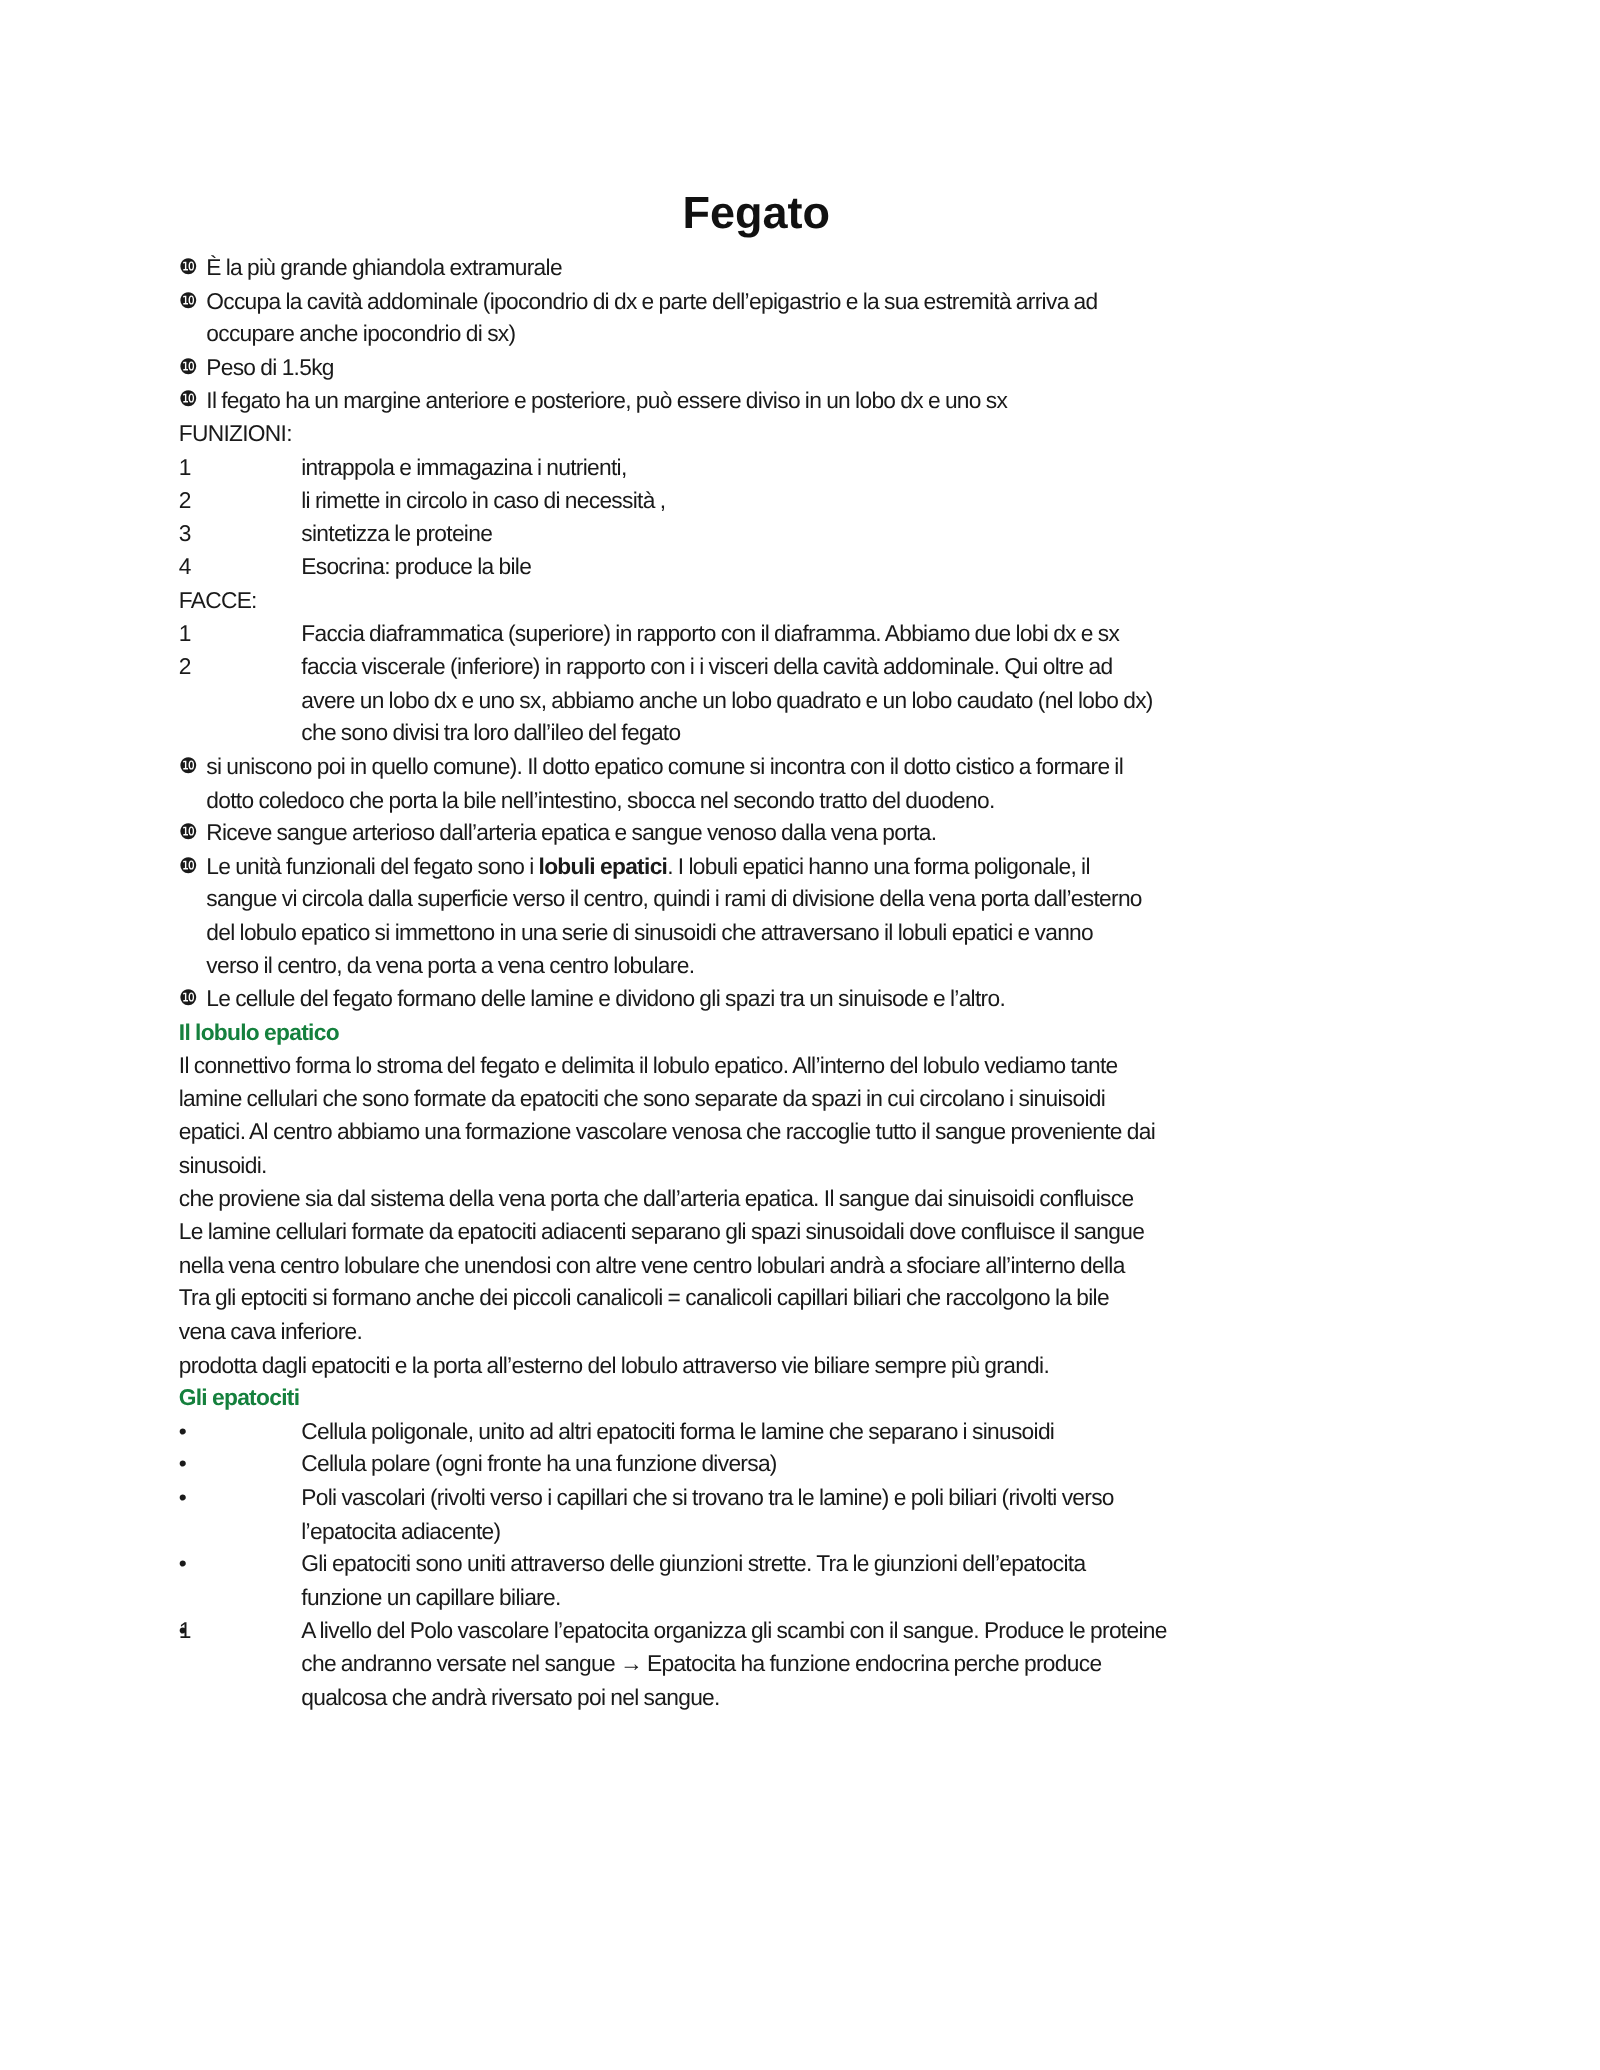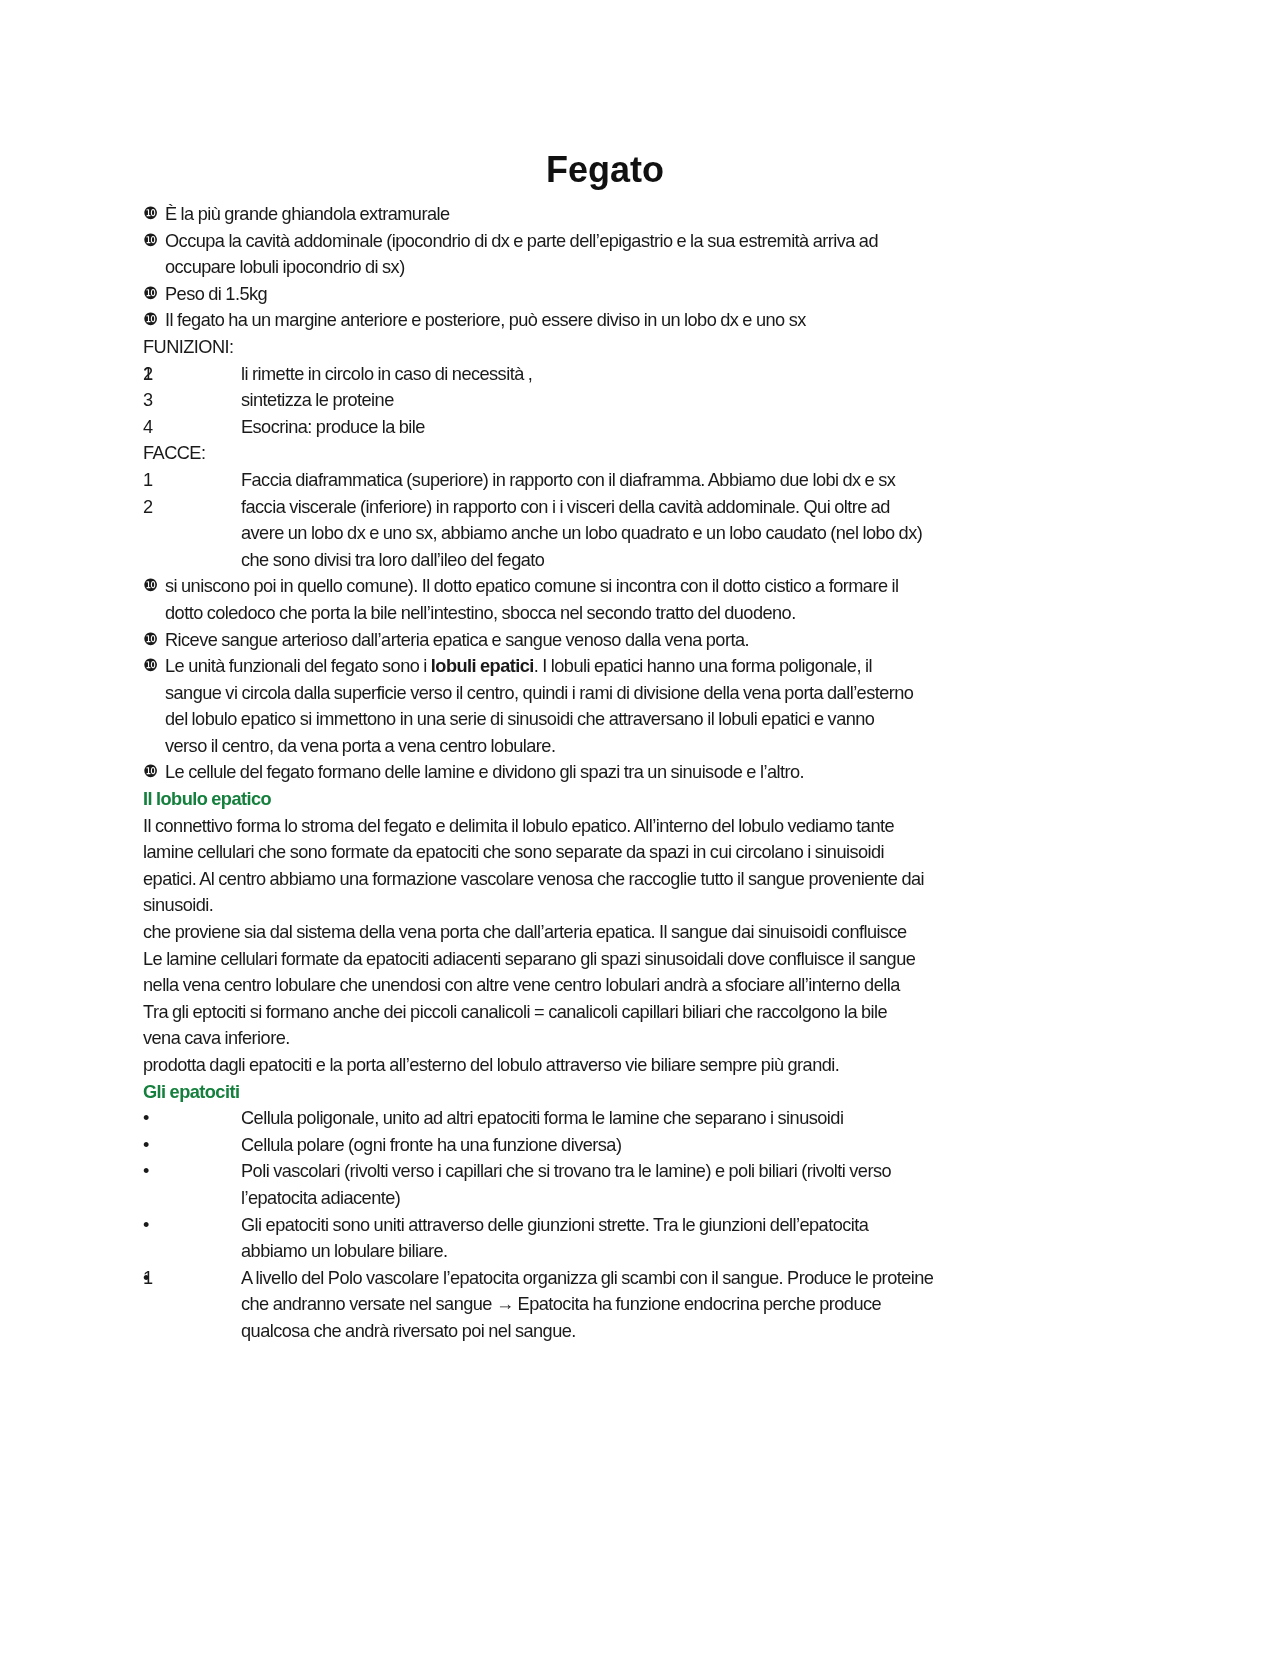--- a/index.html
+++ b/index.html
@@ -33,34 +33,35 @@
 
   <div class="body">
 
     <div class="bullet-item">
       <span class="mark">❿</span>
       <div class="line">È la più grande ghiandola extramurale</div>
     </div>
     <div class="bullet-item">
       <span class="mark">❿</span>
       <div class="line">Occupa la cavità addominale (ipocondrio di dx e parte dell’epigastrio e la sua estremità arriva ad</div>
-      <div class="line">occupare lobuli ipocondrio di sx)</div>
+      <div class="line">occupare anche ipocondrio di sx)</div>
     </div>
     <div class="bullet-item">
       <span class="mark">❿</span>
       <div class="line">Peso di 1.5kg</div>
     </div>
     <div class="bullet-item">
       <span class="mark">❿</span>
       <div class="line">Il fegato ha un margine anteriore e posteriore, può essere diviso in un lobo dx e uno sx</div>
     </div>
 
     <div class="line">FUNIZIONI:</div>
     <div class="tab-item">
       <span class="num">1</span>
+      <div class="line">intrappola e immagazina i nutrienti,</div>
     </div>
     <div class="tab-item">
       <span class="num">2</span>
       <div class="line">li rimette in circolo in caso di necessità ,</div>
     </div>
     <div class="tab-item">
       <span class="num">3</span>
       <div class="line">sintetizza le proteine</div>
     </div>
     <div class="tab-item">
@@ -123,21 +124,21 @@
       <div class="line">Cellula polare (ogni fronte ha una funzione diversa)</div>
     </div>
     <div class="tab-item">
       <span class="num">•</span>
       <div class="line">Poli vascolari (rivolti verso i capillari che si trovano tra le lamine) e poli biliari (rivolti verso</div>
       <div class="line">l’epatocita adiacente)</div>
     </div>
     <div class="tab-item">
       <span class="num">•</span>
       <div class="line">Gli epatociti sono uniti attraverso delle giunzioni strette. Tra le giunzioni dell’epatocita</div>
-      <div class="line">abbiamo un lobulare biliare.</div>
+      <div class="line">funzione un capillare biliare.</div>
     </div>
     <div class="tab-item">
       <span class="num">•</span>
     </div>
     <div class="tab-item">
       <span class="num">1</span>
       <div class="line">A livello del Polo vascolare l’epatocita organizza gli scambi con il sangue. Produce le proteine</div>
       <div class="line">che andranno versate nel sangue → Epatocita ha funzione endocrina perche produce</div>
       <div class="line">qualcosa che andrà riversato poi nel sangue.</div>
     </div>

